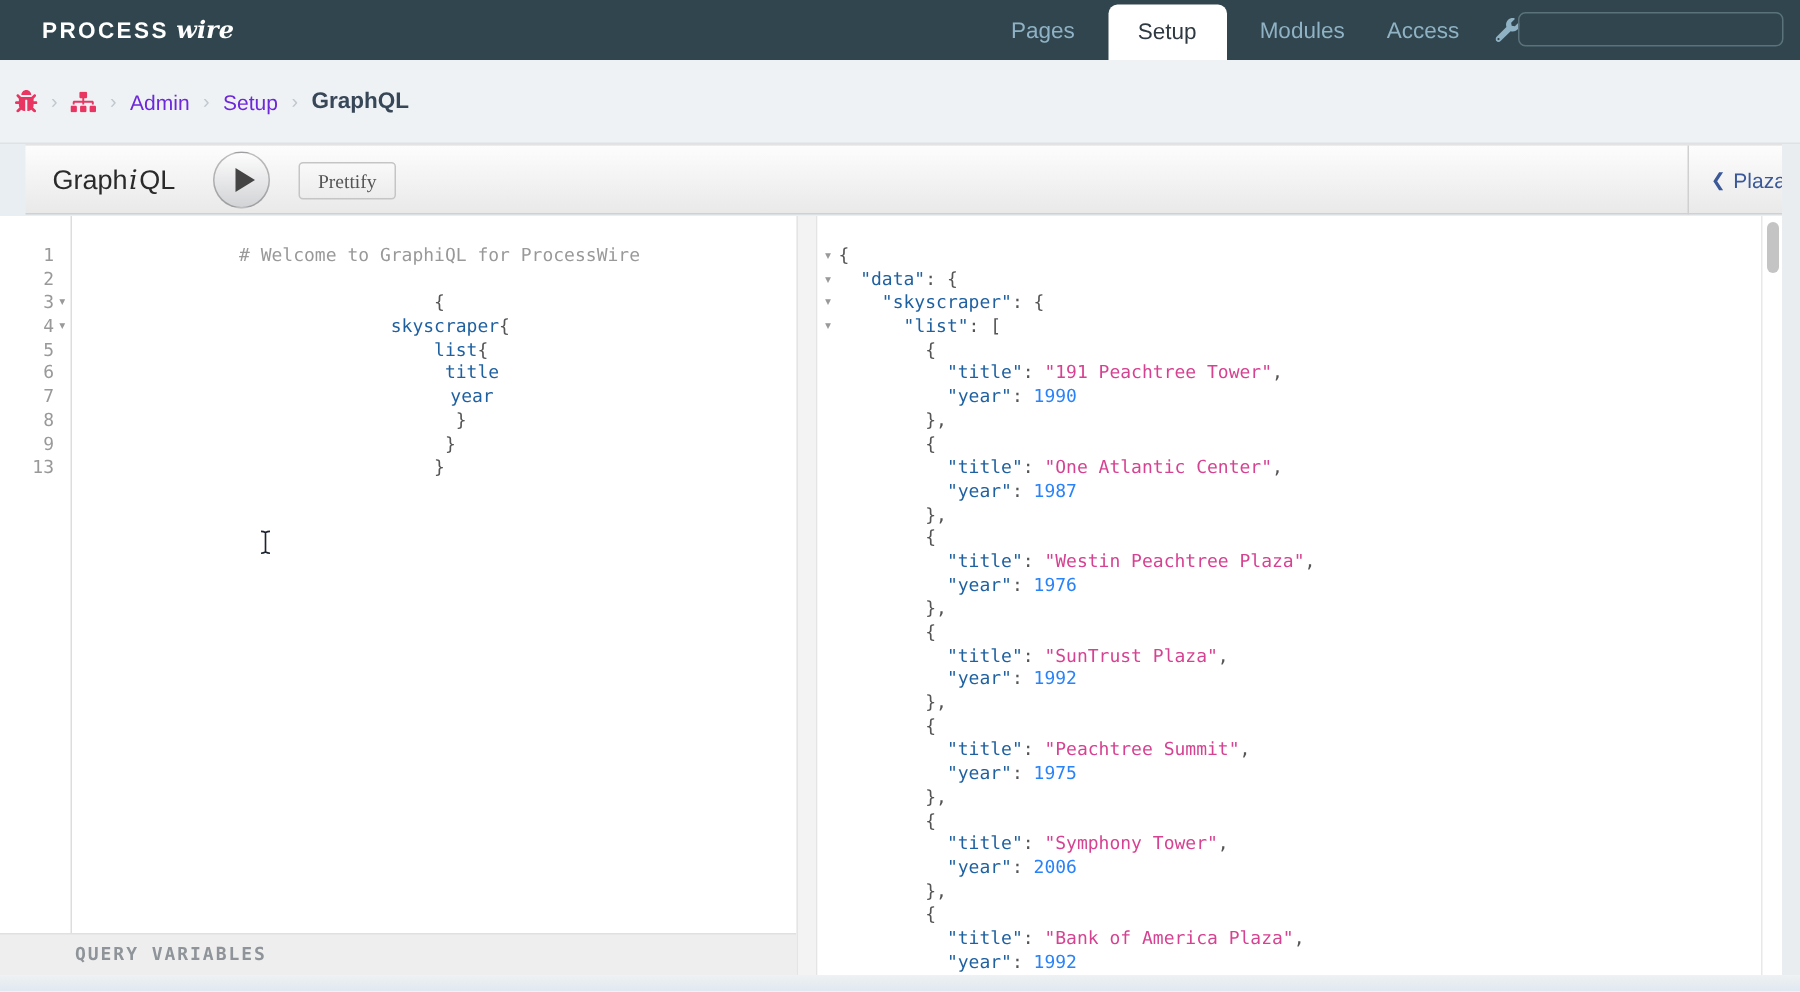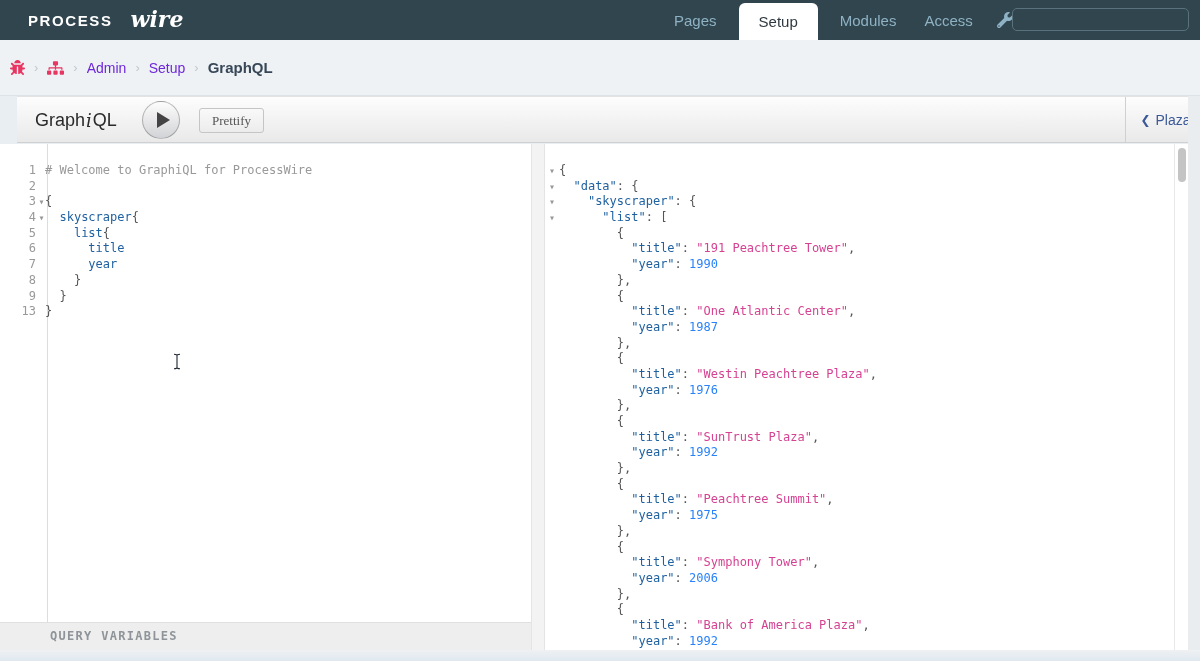--- a/index.html
+++ b/index.html
@@ -4,21 +4,21 @@
 <style>
   * { margin:0; padding:0; box-sizing:border-box; }
   html,body { width:1200px; height:661px; overflow:hidden; }
   body { font-family:"Liberation Sans", sans-serif; background:#e9eef2; position:relative; }
   .page { position:absolute; left:0; top:0; width:1200px; height:661px; }
 
   
   .topbar { position:absolute; left:0; top:0; width:1200px; height:52px; background:#30454e; }
   .logo { position:absolute; left:28px; top:0; height:40px; display:flex; align-items:center; cursor:pointer; }
   .logo .p1 { color:#fff; font-size:15px; font-weight:700; letter-spacing:1.6px; }
-  .logo .p2 { color:#fff; font-family:"DejaVu Serif", serif; font-style:italic; font-weight:700; font-size:22px; margin-left:18px; position:relative; top:-1px; }
+  .logo .p2 { color:#fff; font-family:"DejaVu Serif", serif; font-style:italic; font-weight:700; font-size:16px; margin-left:5px; position:relative; top:-1px; }
   .nav { position:absolute; left:660px; top:0; height:40px; display:flex; align-items:center; }
   .nav-item { color:#8fb2c4; font-size:15px; padding:0 6px; margin:0 8px; cursor:pointer; white-space:nowrap; }
   .nav-tab { background:#fff; color:#2f3941; height:37px; margin:3px 8px 0 8px; padding:0 20px; display:flex; align-items:center; border-radius:6px 6px 0 0; align-self:flex-end; }
   .wrench { margin:0 10px; cursor:pointer; display:flex; align-items:center; }
   .search-wrap { position:absolute; left:1012px; top:8px; width:177px; height:23px; border:1px solid #5a727c; border-radius:5px; display:flex; align-items:center; }
   .search-input { flex:1; background:transparent; border:none; outline:none; color:#cfe0e8; font-size:13px; padding:0 6px; height:100%; }
 
   
   .crumbbar { position:absolute; left:0; top:40px; width:1200px; height:56px; background:#eff2f5; border-bottom:1px solid #dde2e6; display:flex; align-items:center; padding-left:10px; }
   .crumb-link { color:#6d28d9; font-size:14px; text-decoration:none; cursor:pointer; }
@@ -45,21 +45,21 @@
 
   .gutter { position:absolute; top:0; bottom:0; left:0; padding-top:19px; }
   .query-pane .gutter { width:48px; border-right:1px solid #ddd; background:#fff; }
   .result-pane .gutter { width:14px; }
   .gutter-row { height:15.7px; display:flex; }
   .ln { display:inline-block; width:36px; text-align:right; color:#999; }
   .fold { display:inline-block; width:11px; text-align:center; color:#999; font-size:10px; line-height:15.7px; cursor:pointer; }
   .result-pane .fold { width:14px; }
 
   .codearea { position:absolute; top:0; bottom:0; padding-top:19px; white-space:pre; }
-  .query-pane .codearea { left:45px; right:0; cursor:text; }
+  .query-pane .codearea { left:55px; right:0; cursor:text;text-align:center; }
   .result-pane .codearea { left:14px; right:14px; }
   .code-row { height:15.7px; white-space:pre; }
 
   .tk-comment { color:#999999; }
   .tk-prop { color:#1f61a0; }
   .tk-str { color:#d64292; }
   .tk-num { color:#2882f9; }
   .tk-punct { color:#555555; }
   .tk-ws { color:#555555; }
 

